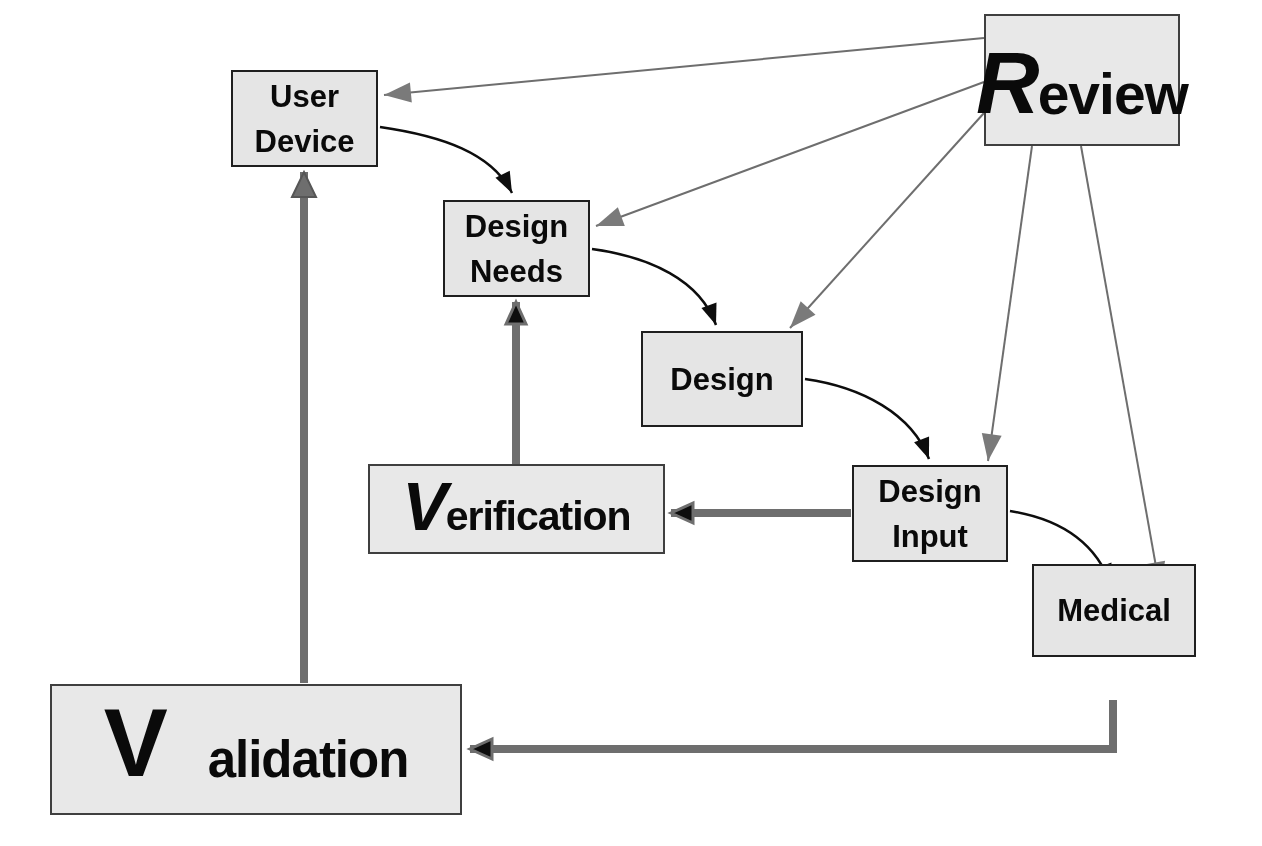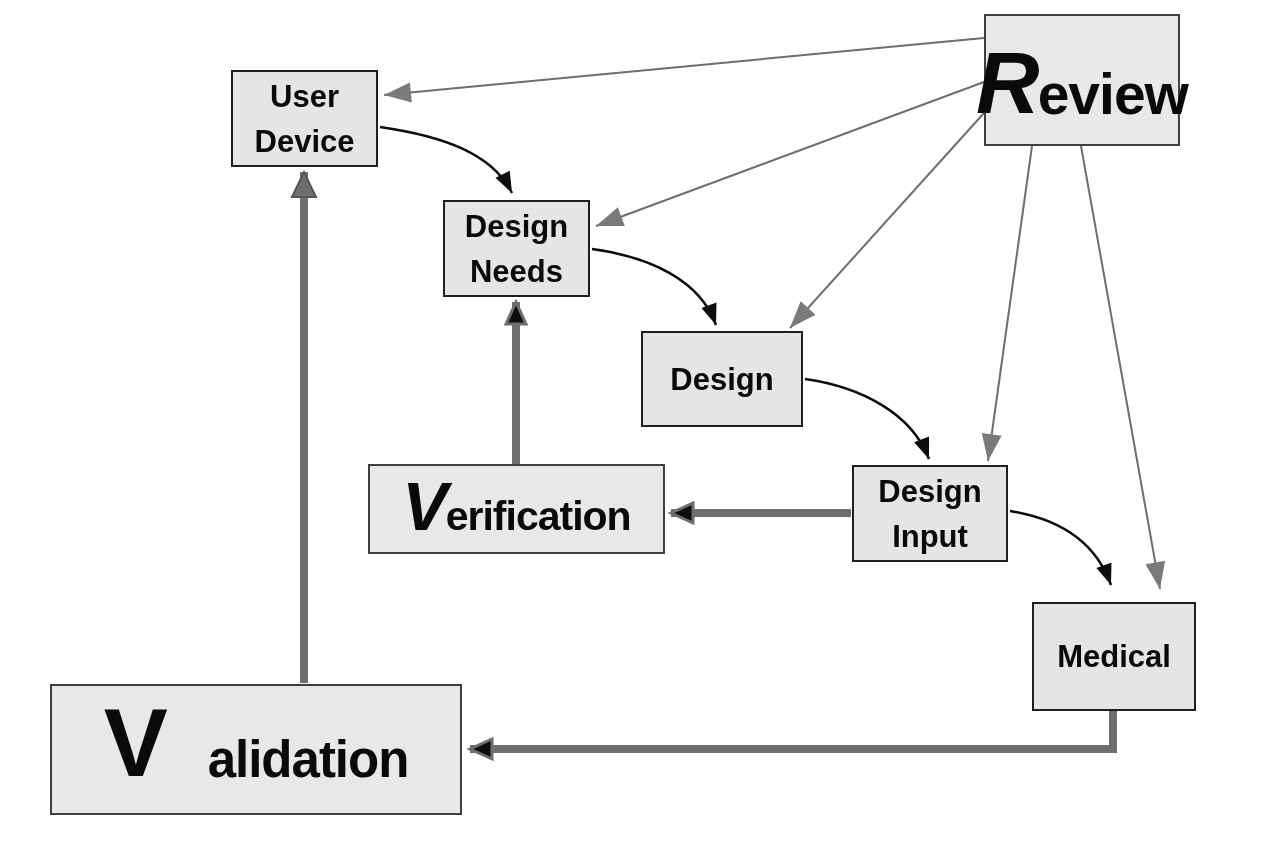--- a/index.html
+++ b/index.html
@@ -49,21 +49,21 @@
   .big-letter.slant { font-style: italic; }
   .word-rest {
     font-weight: bold;
     letter-spacing: -1px;
   }
   
   #n-user-needs     { left: 231px; top: 70px;  width: 147px; height: 97px; }
   #n-design-input   { left: 443px; top: 200px; width: 147px; height: 97px; }
   #n-design-process { left: 641px; top: 331px; width: 162px; height: 96px; }
   #n-design-output  { left: 852px; top: 465px; width: 156px; height: 97px; }
-  #n-medical-device { left: 1032px; top: 602px; width: 164px; height: 109px; }
+  #n-medical-device { left: 1032px; top: 564px; width: 164px; height: 93px; }
   #n-review         { left: 984px; top: 14px;  width: 196px; height: 132px; padding-bottom: 26px; }
   #n-review .big-letter   { font-size: 88px; }
   #n-review .word-rest    { font-size: 57px; line-height: 0.8; }
   #n-verification   { left: 368px; top: 464px; width: 297px; height: 90px; padding-bottom: 19px; }
   #n-verification .big-letter { font-size: 68px; }
   #n-verification .word-rest  { font-size: 41px; line-height: 0.8; }
   #n-validation     { left: 50px;  top: 684px; width: 412px; height: 131px; padding-bottom: 32px; }
   #n-validation .big-letter { font-size: 96px; letter-spacing: 0; }
   #n-validation .word-rest  { font-size: 51px; line-height: 0.8; margin-left: 40px; }
 </style>

